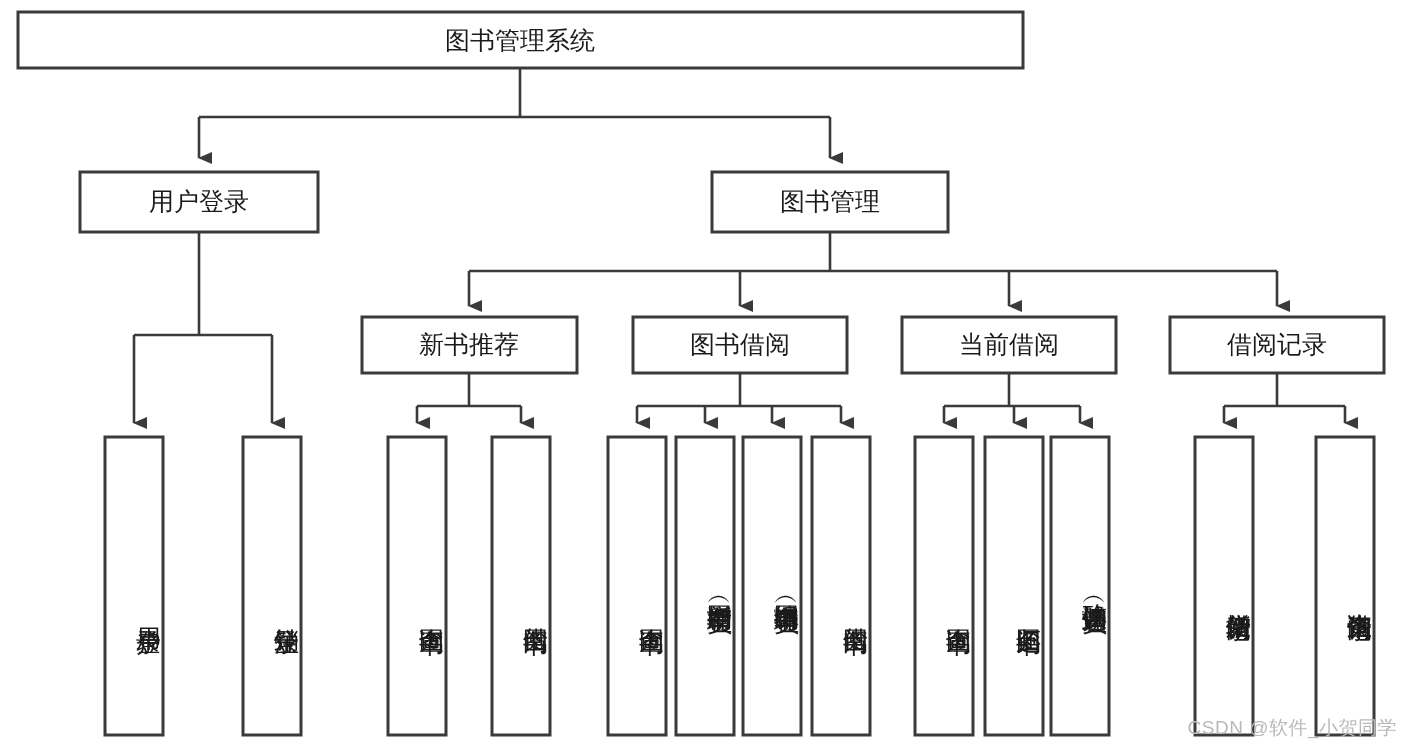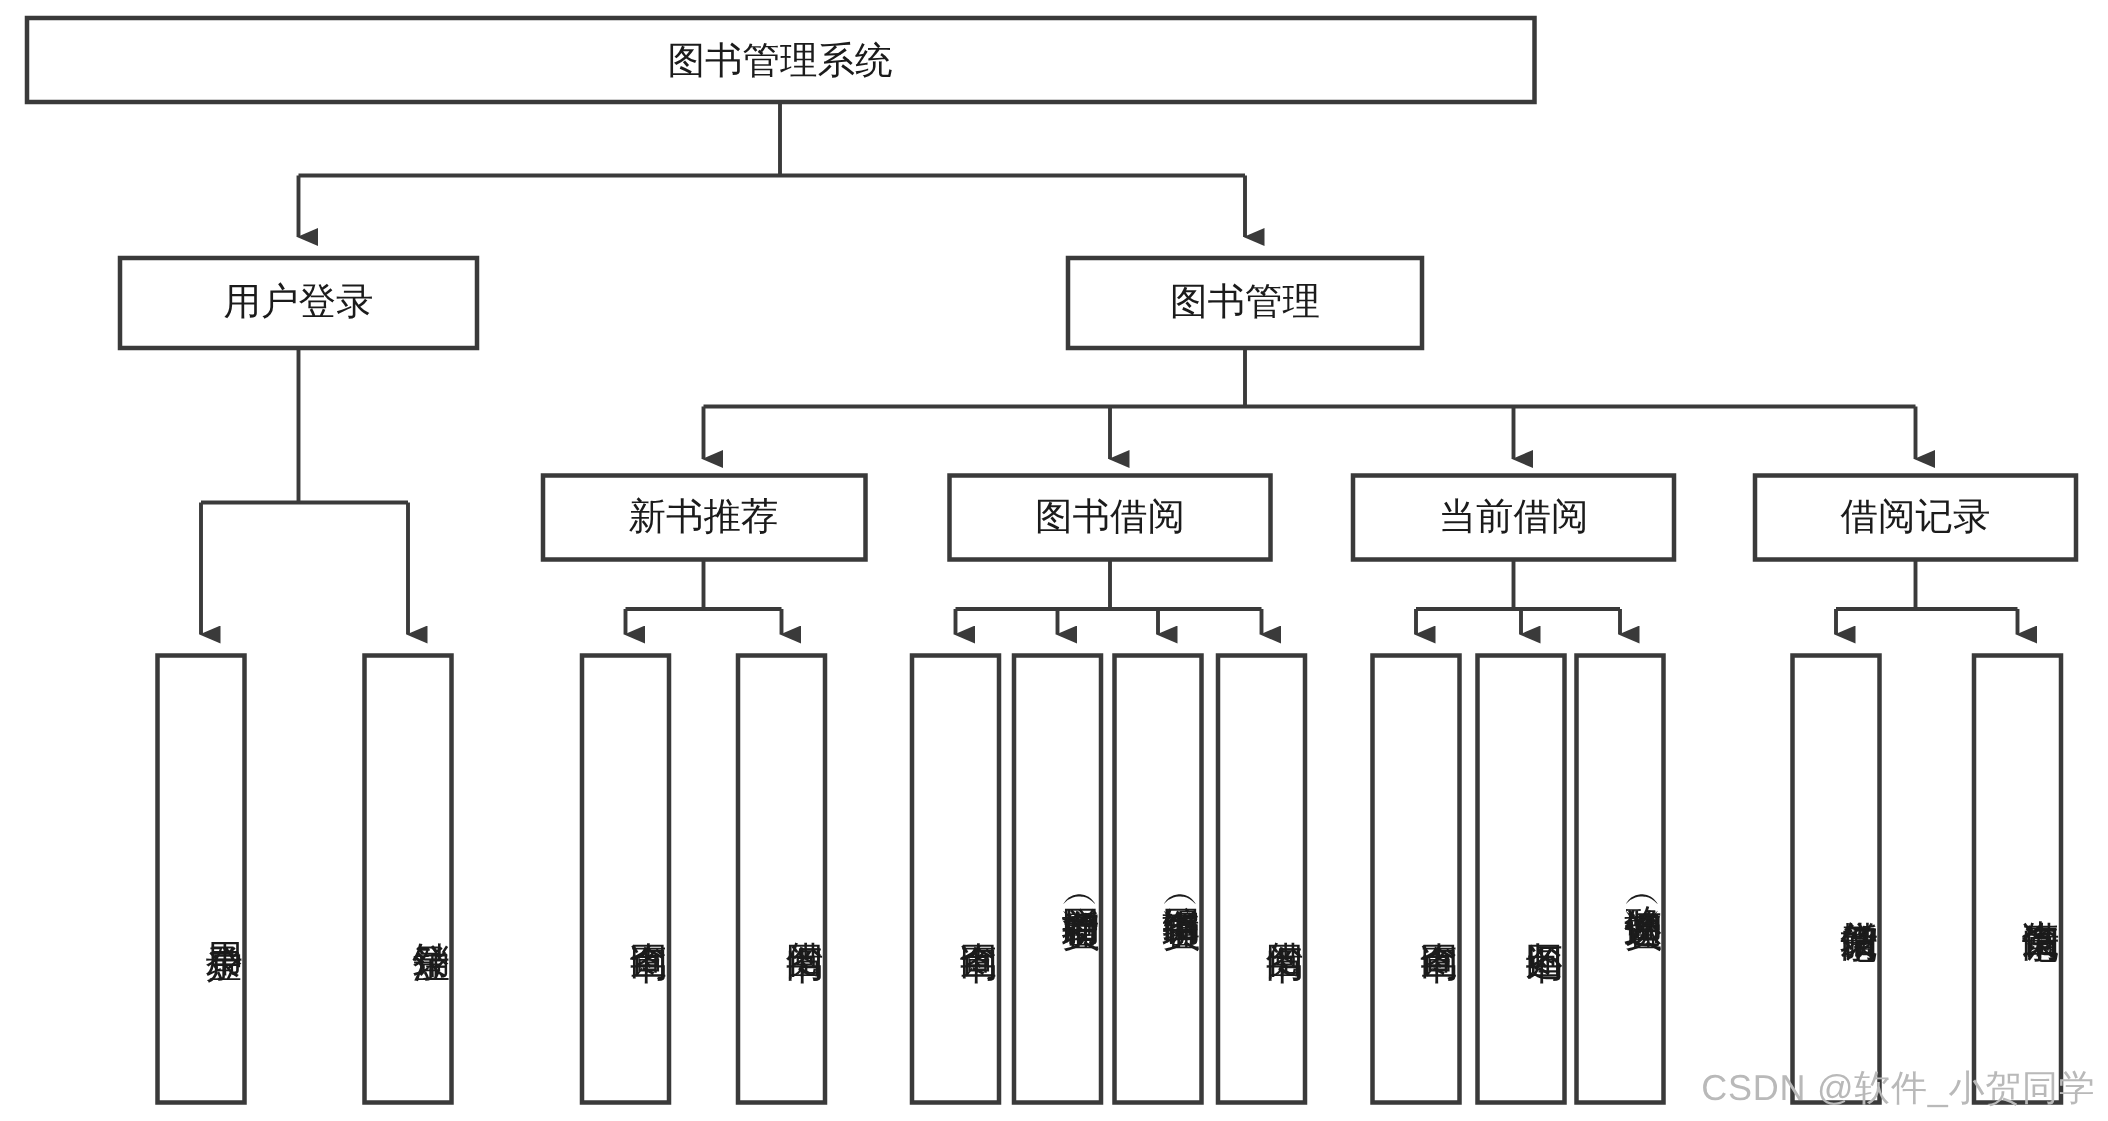--- a/index.html
+++ b/index.html
@@ -29,21 +29,21 @@
     text-orientation:upright;
     font-family:"Liberation Sans","DejaVu Sans",sans-serif;
     font-size:25px;line-height:1.16;color:#1b1b1b;
     letter-spacing:1px;
     white-space:nowrap;
     pointer-events:none;
   }
   .watermark{
     position:absolute;right:8px;bottom:6px;
     font-family:"Liberation Sans","DejaVu Sans",sans-serif;
-    font-size:24px;color:#b9b9b9;white-space:nowrap;
+    font-size:19px;color:#b9b9b9;white-space:nowrap;
     letter-spacing:0.5px;
   }
 </style>
 </head>
 <body>
 
 <div id="stage">
 
   <svg id="diagram" viewBox="0 0 1405 747">
     <defs>

